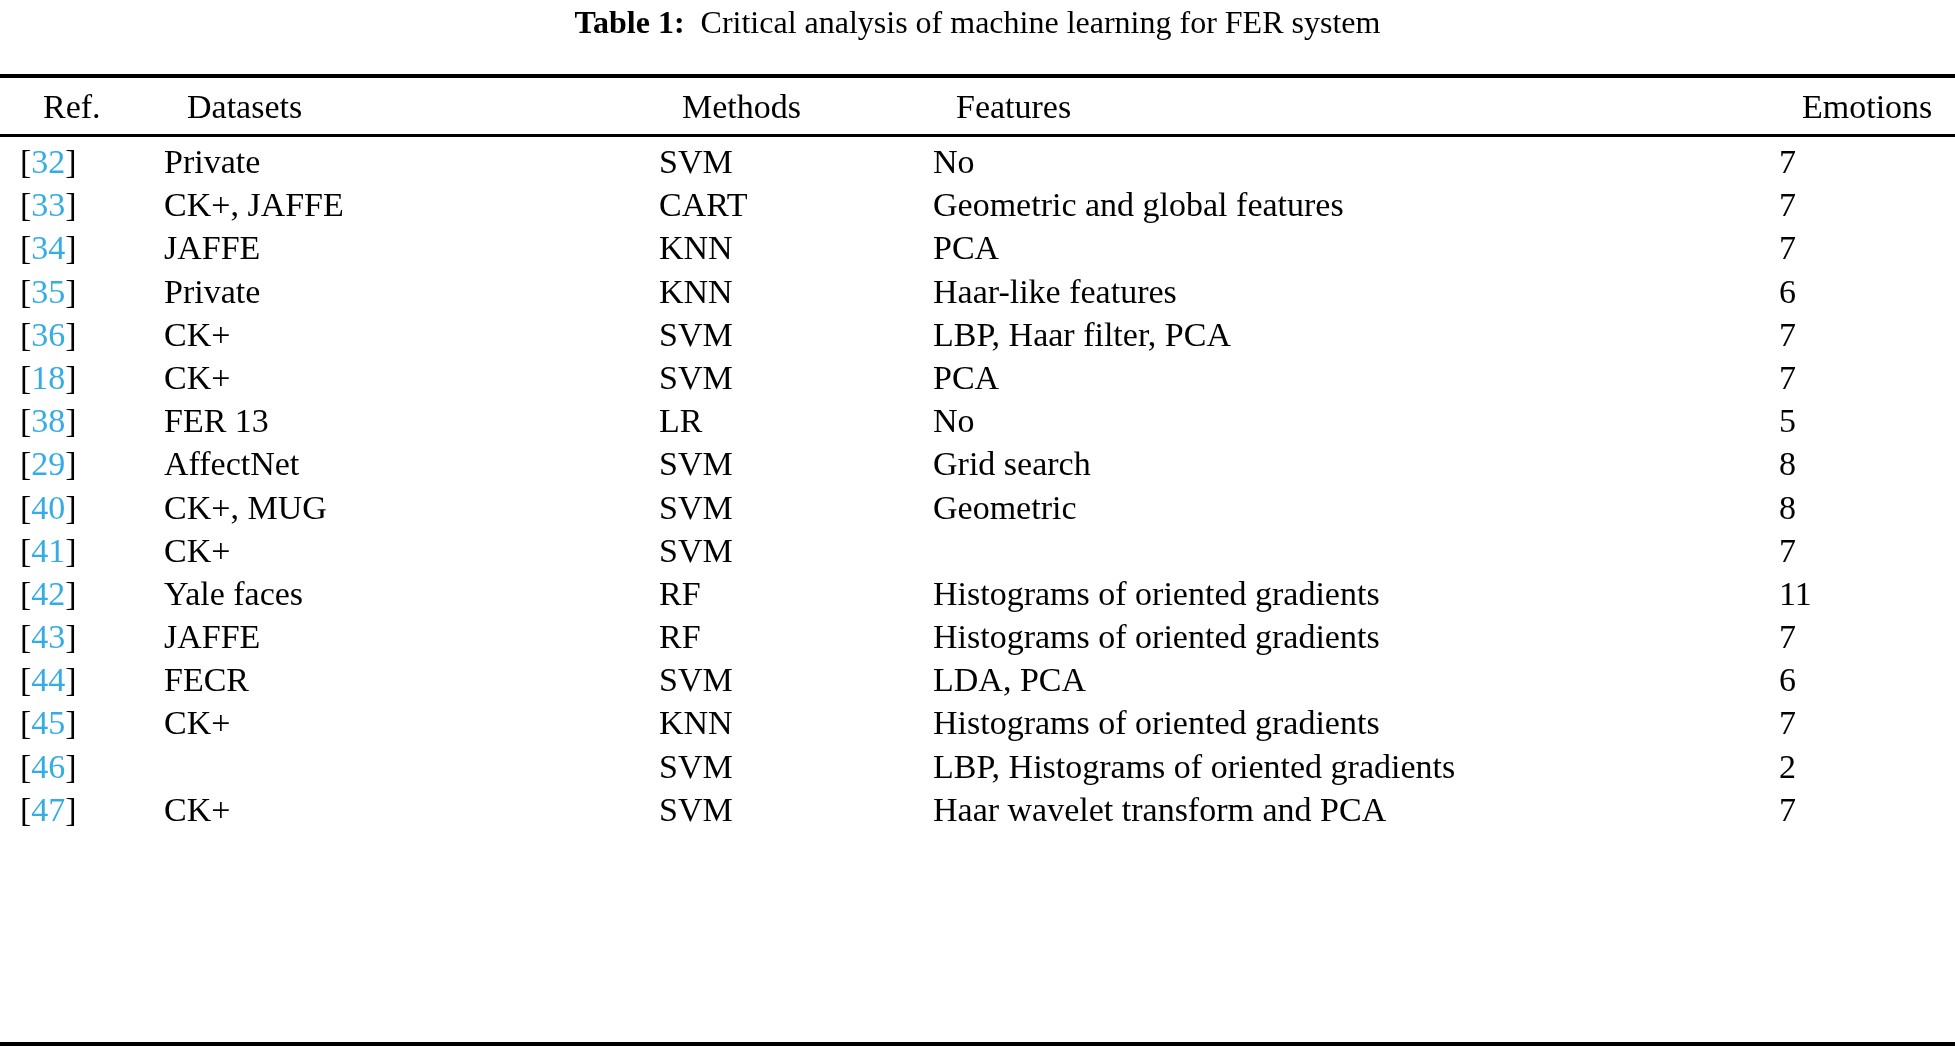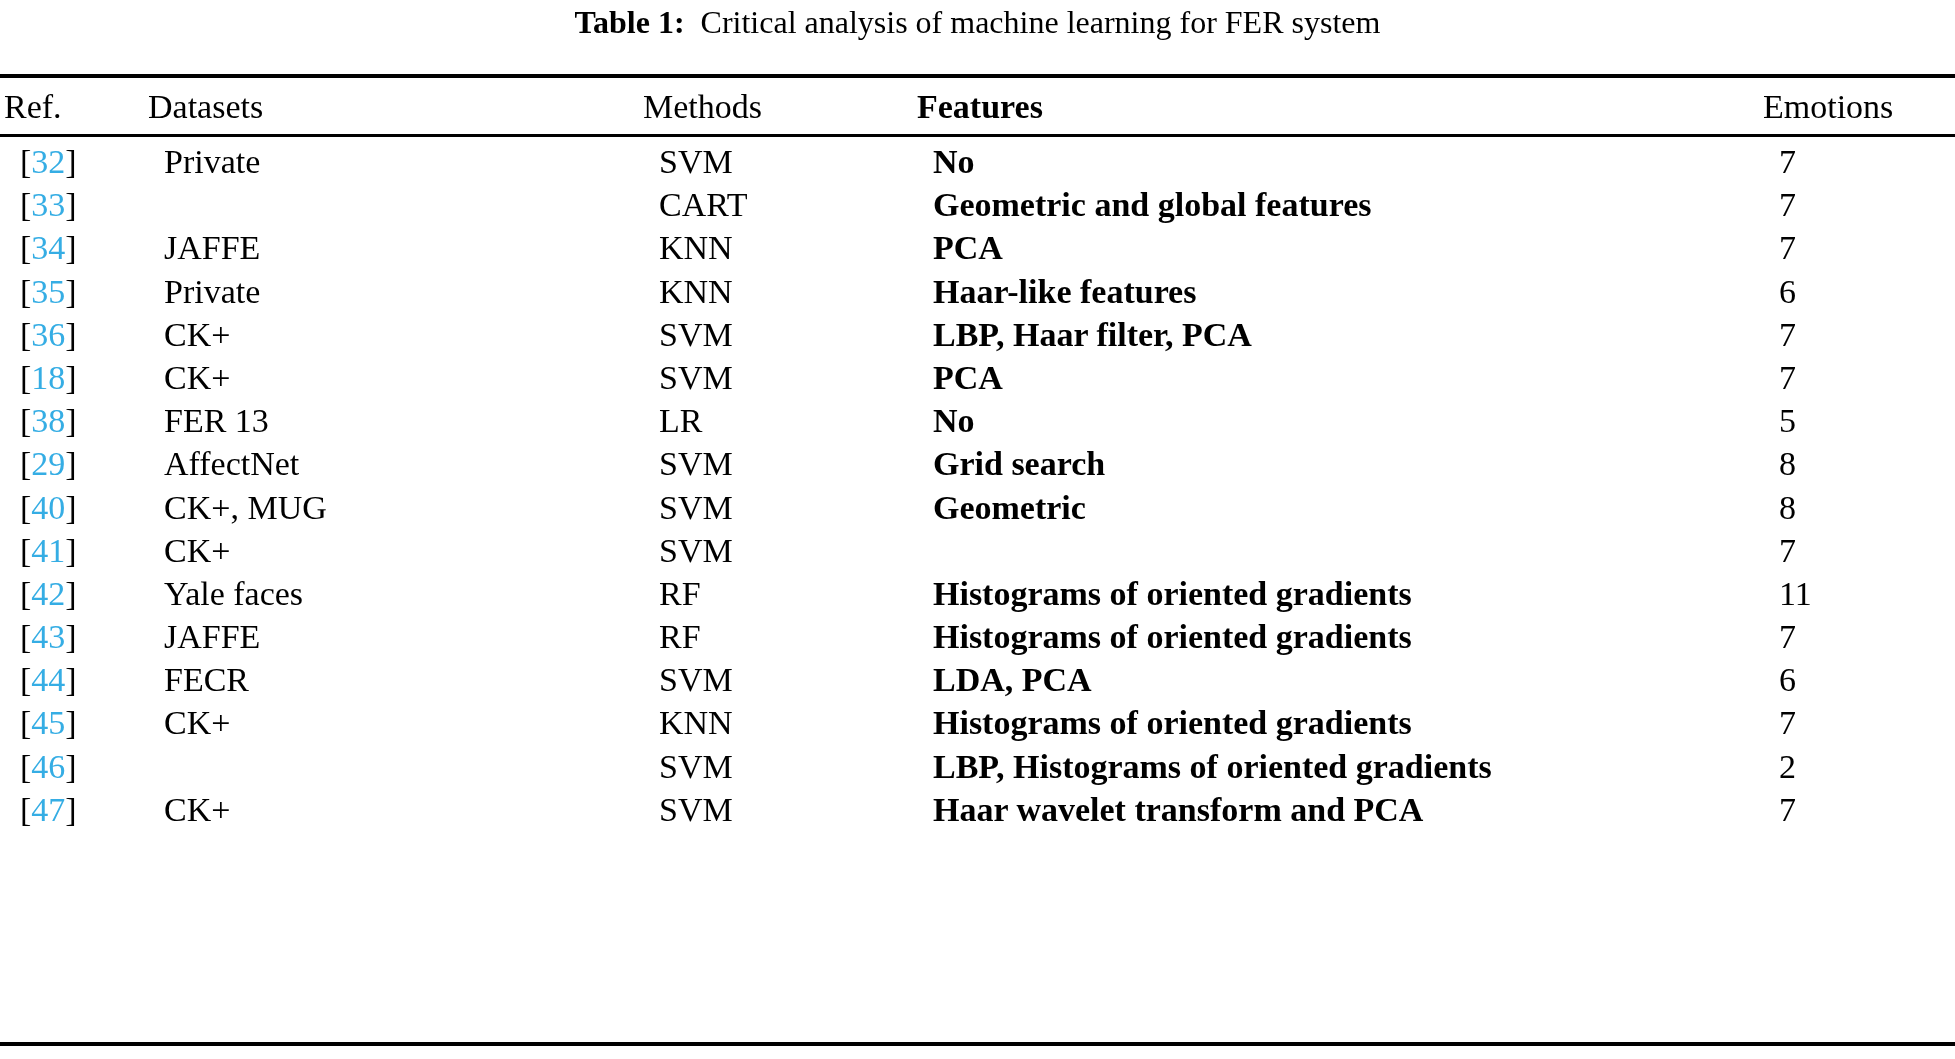--- a/index.html
+++ b/index.html
@@ -77,26 +77,27 @@
     font-size: 34px;
     line-height: 43px;
     white-space: nowrap;
     color: #000000;
   }
 
   
   .col-ref      { left: 4px;    width: 140px; }
   .col-datasets { left: 148px;  width: 490px; }
   .col-methods  { left: 643px;  width: 270px; }
-  .col-features { left: 917px;  width: 840px; font-weight: bold; }
+  .col-features { left: 917px;  width: 840px; }
   .col-emotions { left: 1763px; width: 190px; }
 
   .hdr {
     font-size: 34px;
     line-height: 50px;
+    margin-left: 39px;
   }
 
   .refnum {
     color: #35ade4;
   }
   .bracket {
     color: #000000;
   }
 </style>
 </head>
@@ -123,20 +124,21 @@
   <div class="rows-area" id="rows-area">
       <div class="row">
         <div class="cell col-ref"><span class="bracket">[</span><span class="refnum">32</span><span class="bracket">]</span></div>
         <div class="cell col-datasets">Private</div>
         <div class="cell col-methods">SVM</div>
         <div class="cell col-features">No</div>
         <div class="cell col-emotions">7</div>
       </div>
       <div class="row">
         <div class="cell col-ref"><span class="bracket">[</span><span class="refnum">33</span><span class="bracket">]</span></div>
+        <div class="cell col-datasets">CK+, JAFFE</div>
         <div class="cell col-methods">CART</div>
         <div class="cell col-features">Geometric and global features</div>
         <div class="cell col-emotions">7</div>
       </div>
       <div class="row">
         <div class="cell col-ref"><span class="bracket">[</span><span class="refnum">34</span><span class="bracket">]</span></div>
         <div class="cell col-datasets">JAFFE</div>
         <div class="cell col-methods">KNN</div>
         <div class="cell col-features">PCA</div>
         <div class="cell col-emotions">7</div>

